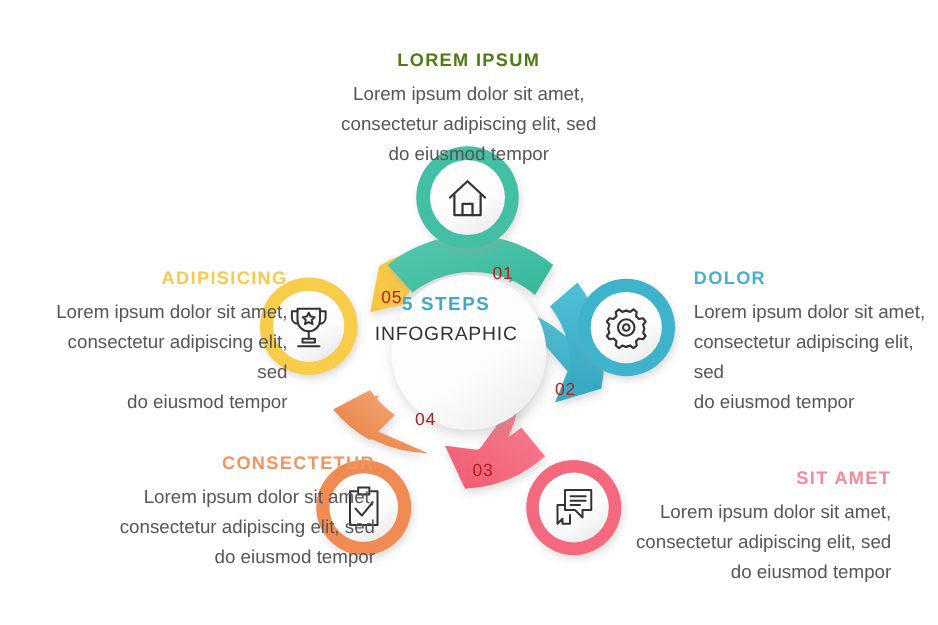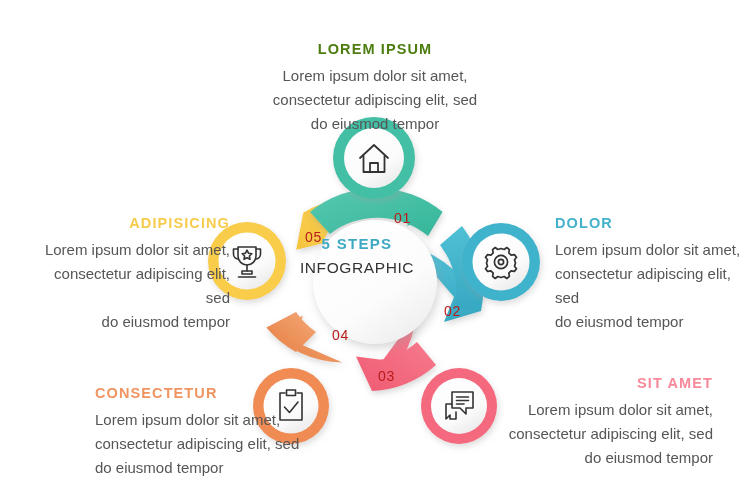--- a/index.html
+++ b/index.html
@@ -19,21 +19,21 @@
     margin:0 0 7px 0;line-height:1;
   }
   .tblock .tbody{
     font-size:15px;color:#565656;line-height:1.62;margin:0;
     font-weight:400;
   }
 
   .t-top{left:255px;top:42px;width:240px;text-align:center;}
   .t-left{left:30px;top:216px;width:200px;text-align:right;}
   .t-right{left:555px;top:216px;width:200px;text-align:left;}
-  .t-bleft{left:95px;top:386px;width:205px;text-align:left;}
+  .t-bleft{left:95px;top:364px;width:205px;text-align:right;}
   .t-bright{left:508px;top:376px;width:205px;text-align:right;}
 
   
   .gfx{position:absolute;left:0;top:0;width:750px;height:500px;}
 
   
   .center-label{
     position:absolute;left:285px;top:236px;width:144px;
     text-align:center;pointer-events:none;
   }

